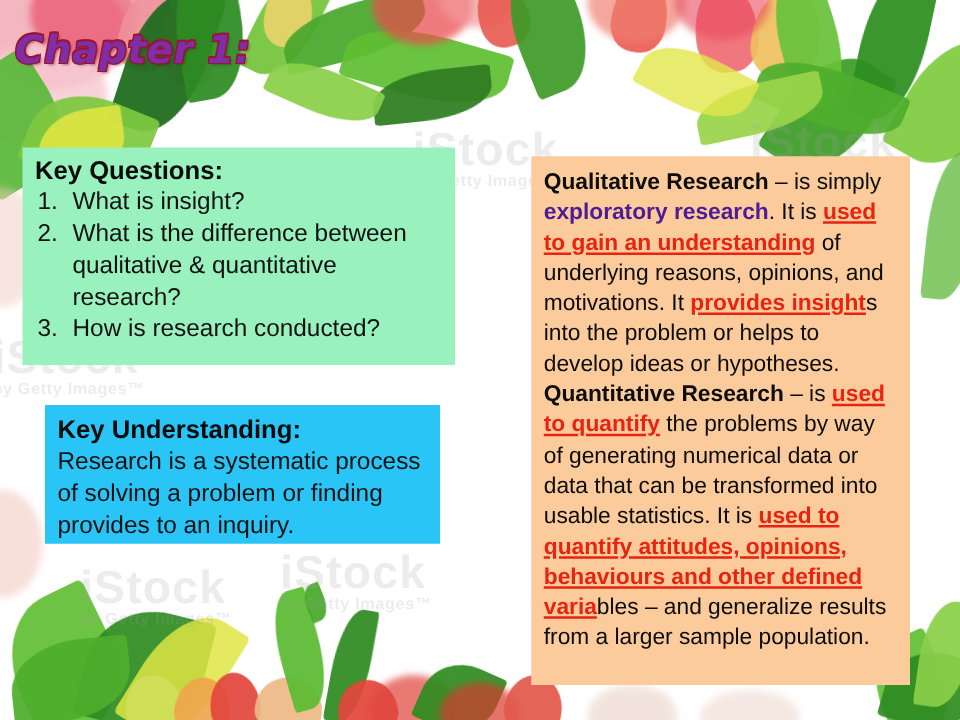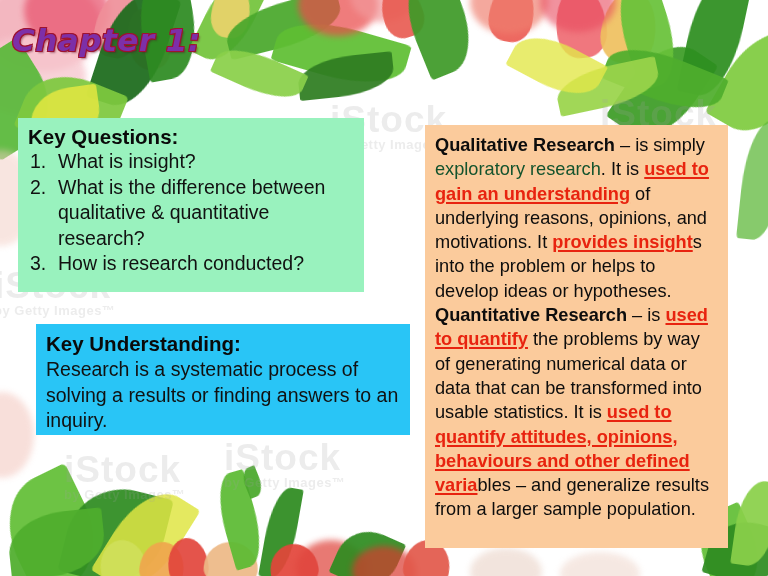--- a/index.html
+++ b/index.html
@@ -52,21 +52,21 @@
 
   
   .box{position:absolute;z-index:5;box-sizing:border-box;}
 
   #key-questions-box{
     left:18px;top:118px;width:346px;height:174px;
     background:#99f2be;
     padding:6px 8px 4px 10px;
   }
   #key-understanding-box{
-    left:36px;top:324px;width:374px;height:111px;
+    left:36px;top:324px;width:316px;height:111px;
     background:#29c5f6;
     padding:7px 8px 2px 10px;
   }
   #research-box{
     left:425px;top:125px;width:303px;height:423px;
     background:#fbcb9c;
     padding:8px 8px 4px 10px;
   }
 
   .hdg{
@@ -85,21 +85,21 @@
 
   .ku-line{font-size:19.5px;line-height:25.5px;color:#111;}
 
   
   #research-text{
     font-size:18.2px;line-height:24.3px;color:#0d0d0d;
     text-align:left;
   }
   #research-text b{font-weight:bold;}
   #research-text .hl{
-    color:#14532d;font-weight:normal;
+    color:#4c1d95;font-weight:bold;
   }
   #research-text .hlu{
     color:#e8230f;font-weight:bold;
     text-decoration:underline;text-decoration-thickness:2px;text-underline-offset:2px;
   }
 </style>
 </head>
 <body>
 
 <div id="slide">
@@ -300,20 +300,20 @@
       </li>
       <li>
         <span class="num">3.</span>
         <span>How is research conducted?</span>
       </li>
     </ol>
   </div>
 
   <div id="key-understanding-box" class="box">
     <div id="ku-heading" class="hdg">Key Understanding:</div>
-    <div class="ku-line">Research is a systematic process of solving a results  or finding answers to an inquiry.</div>
+    <div class="ku-line">Research is a systematic process of solving a problem  or finding provides to an inquiry.</div>
   </div>
 
   <div id="research-box" class="box">
     <div id="research-text"><b>Qualitative Research</b><span> – is simply </span><span class="hl">exploratory research</span><span>. It is </span><span class="hlu">used to gain an understanding</span><span> of underlying reasons, opinions, and motivations. It </span><span class="hlu">provides insight</span><span>s into the problem or helps to develop ideas or hypotheses. </span><b>Quantitative Research</b><span> – is </span><span class="hlu">used to quantify</span><span> the problems by way of generating numerical data or data that can be transformed into usable statistics.  It is </span><span class="hlu">used to quantify attitudes, opinions, behaviours and other defined varia</span><span>bles – and generalize results from a larger sample population.</span></div>
   </div>
 
 </div>
 
 </body></html>

